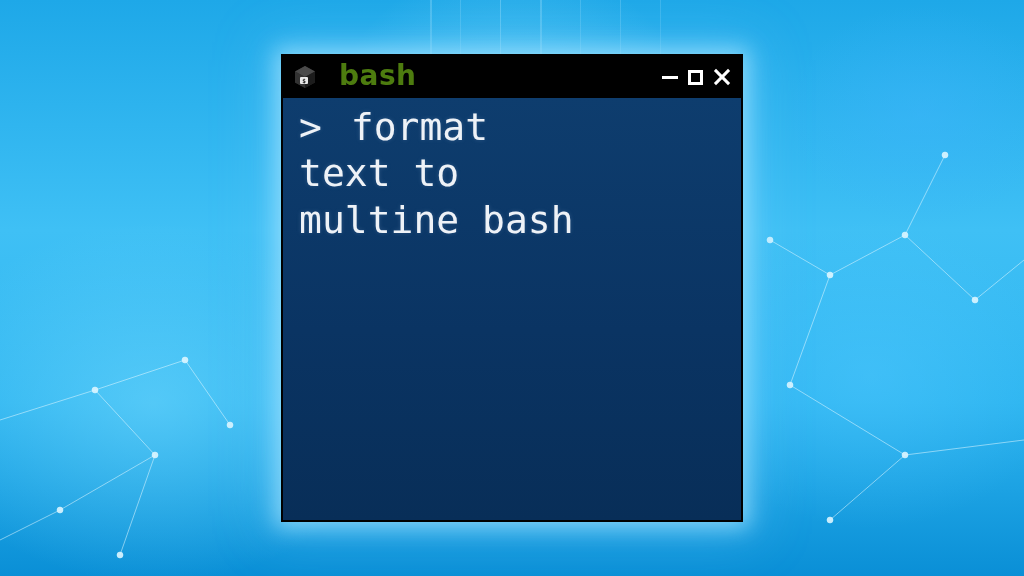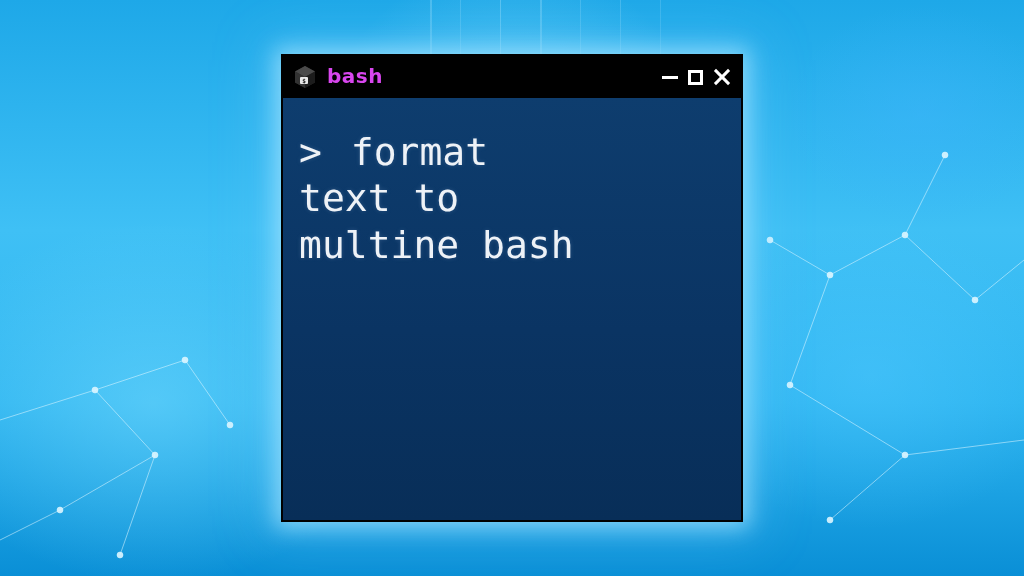--- a/index.html
+++ b/index.html
@@ -56,26 +56,27 @@
     }
     .titlebar .appicon {
       width: 28px;
       height: 28px;
       position: relative;
       flex-shrink: 0;
     }
     .titlebar .title {
       font-family: "DejaVu Sans", "Liberation Sans", Arial, sans-serif;
       font-weight: 700;
-      font-size: 20px;
-      color: #d946ef;
+      font-size: 28px;
+      color: #4d7c0f;
       letter-spacing: 0.5px;
       flex: 1;
       line-height: 1;
       margin-top: -2px;
+      margin-left: 12px;
     }
     .controls {
       display: flex;
       align-items: center;
       gap: 10px;
     }
     .ctrl-min {
       width: 16px;
       height: 16px;
       position: relative;
@@ -105,21 +106,21 @@
       width: 20px;
       height: 3px;
       background: #fff;
       transform-origin: center;
     }
     .ctrl-close::before { transform: translate(-50%,-50%) rotate(45deg); }
     .ctrl-close::after  { transform: translate(-50%,-50%) rotate(-45deg); }
     .terminal-body {
       flex: 1;
       background: linear-gradient(180deg, #0e3d6e 0%, #0a3463 55%, #082e58 100%);
-      padding: 31px 14px 16px 16px;
+      padding: 6px 14px 16px 16px;
       font-family: "DejaVu Sans Mono", "Liberation Mono", Consolas, monospace;
       font-size: 38px;
       line-height: 1.22;
       color: #eef2f7;
       white-space: pre-wrap;
       word-break: break-word;
       text-shadow: 0 0 4px rgba(140,170,210,0.25);
     }
     .terminal-body .prompt {
       margin-right: 6px;

